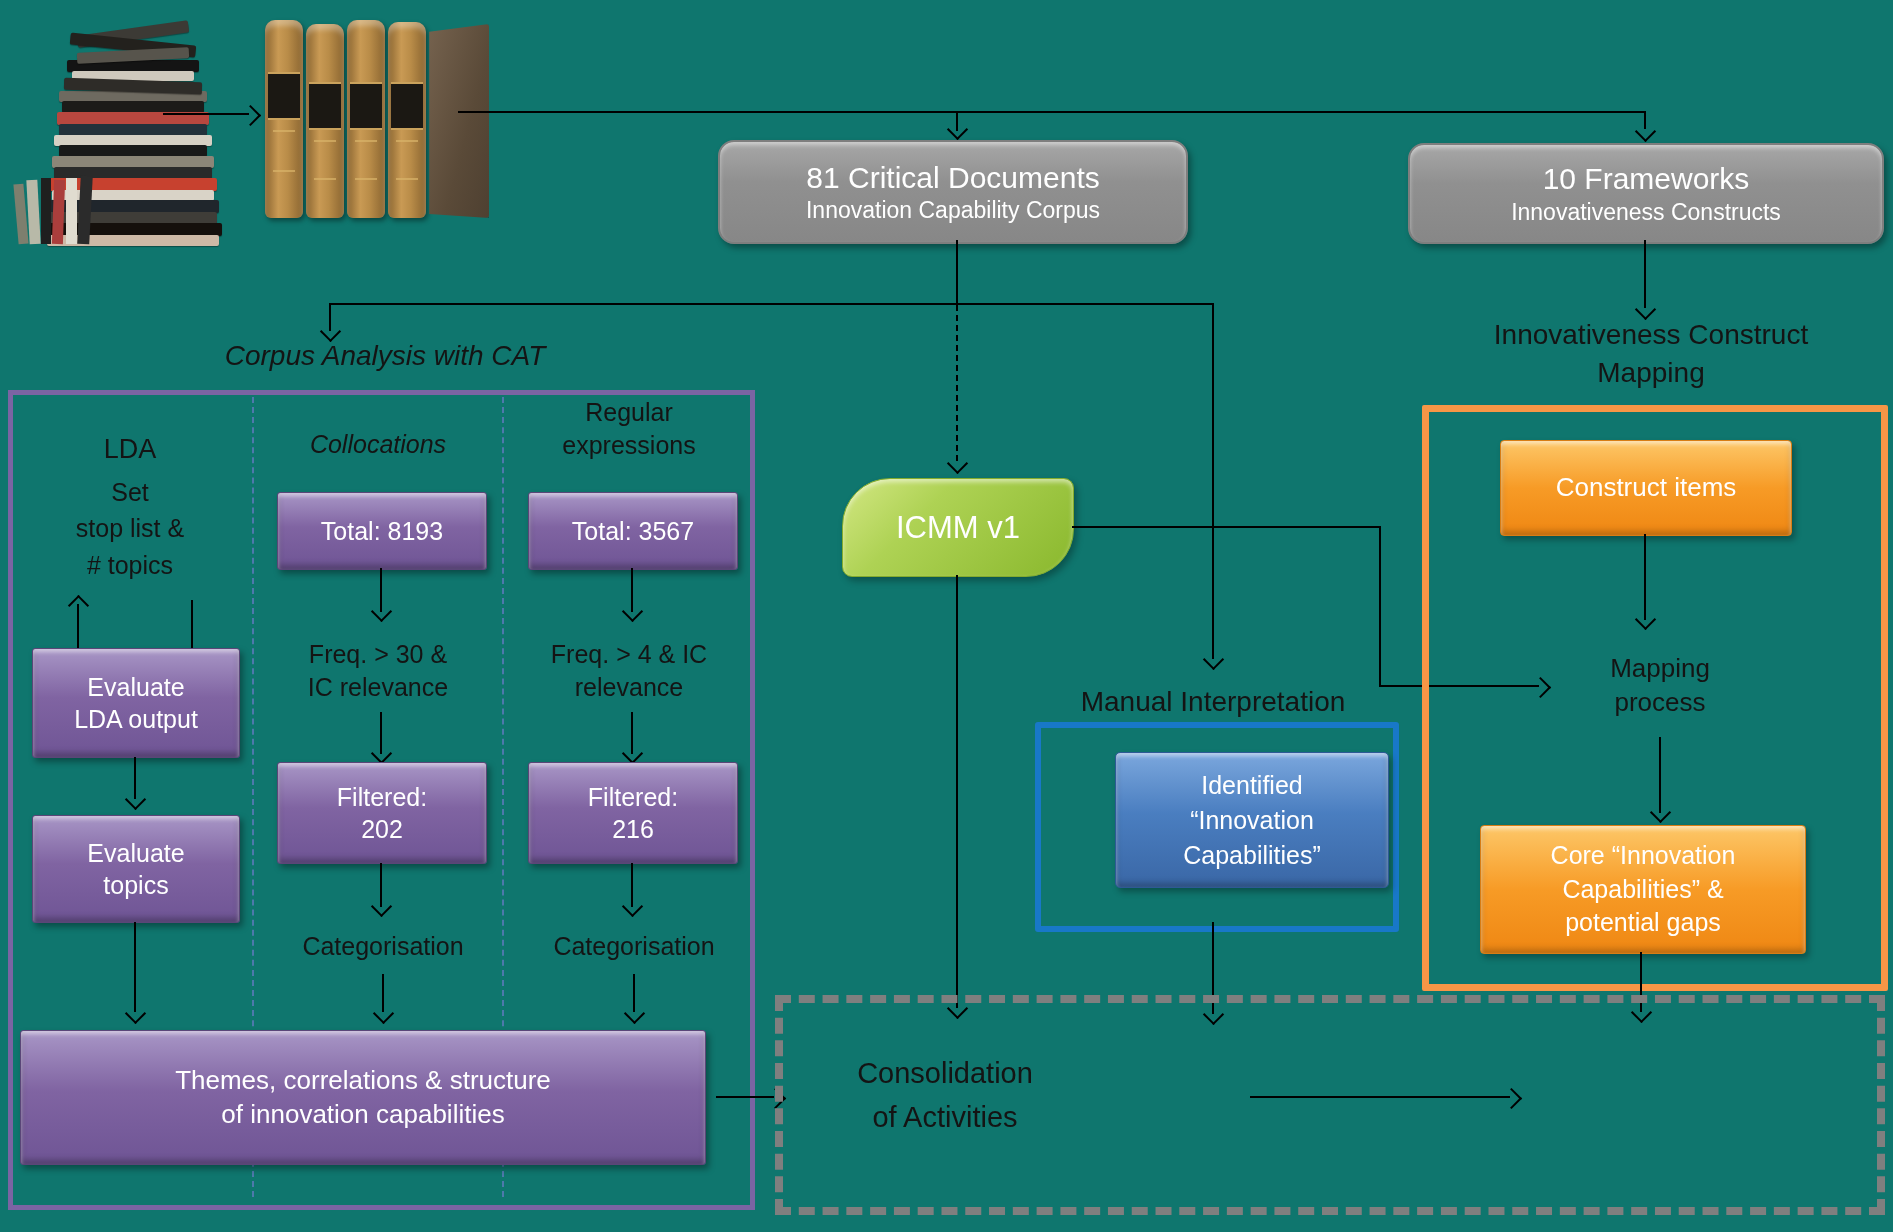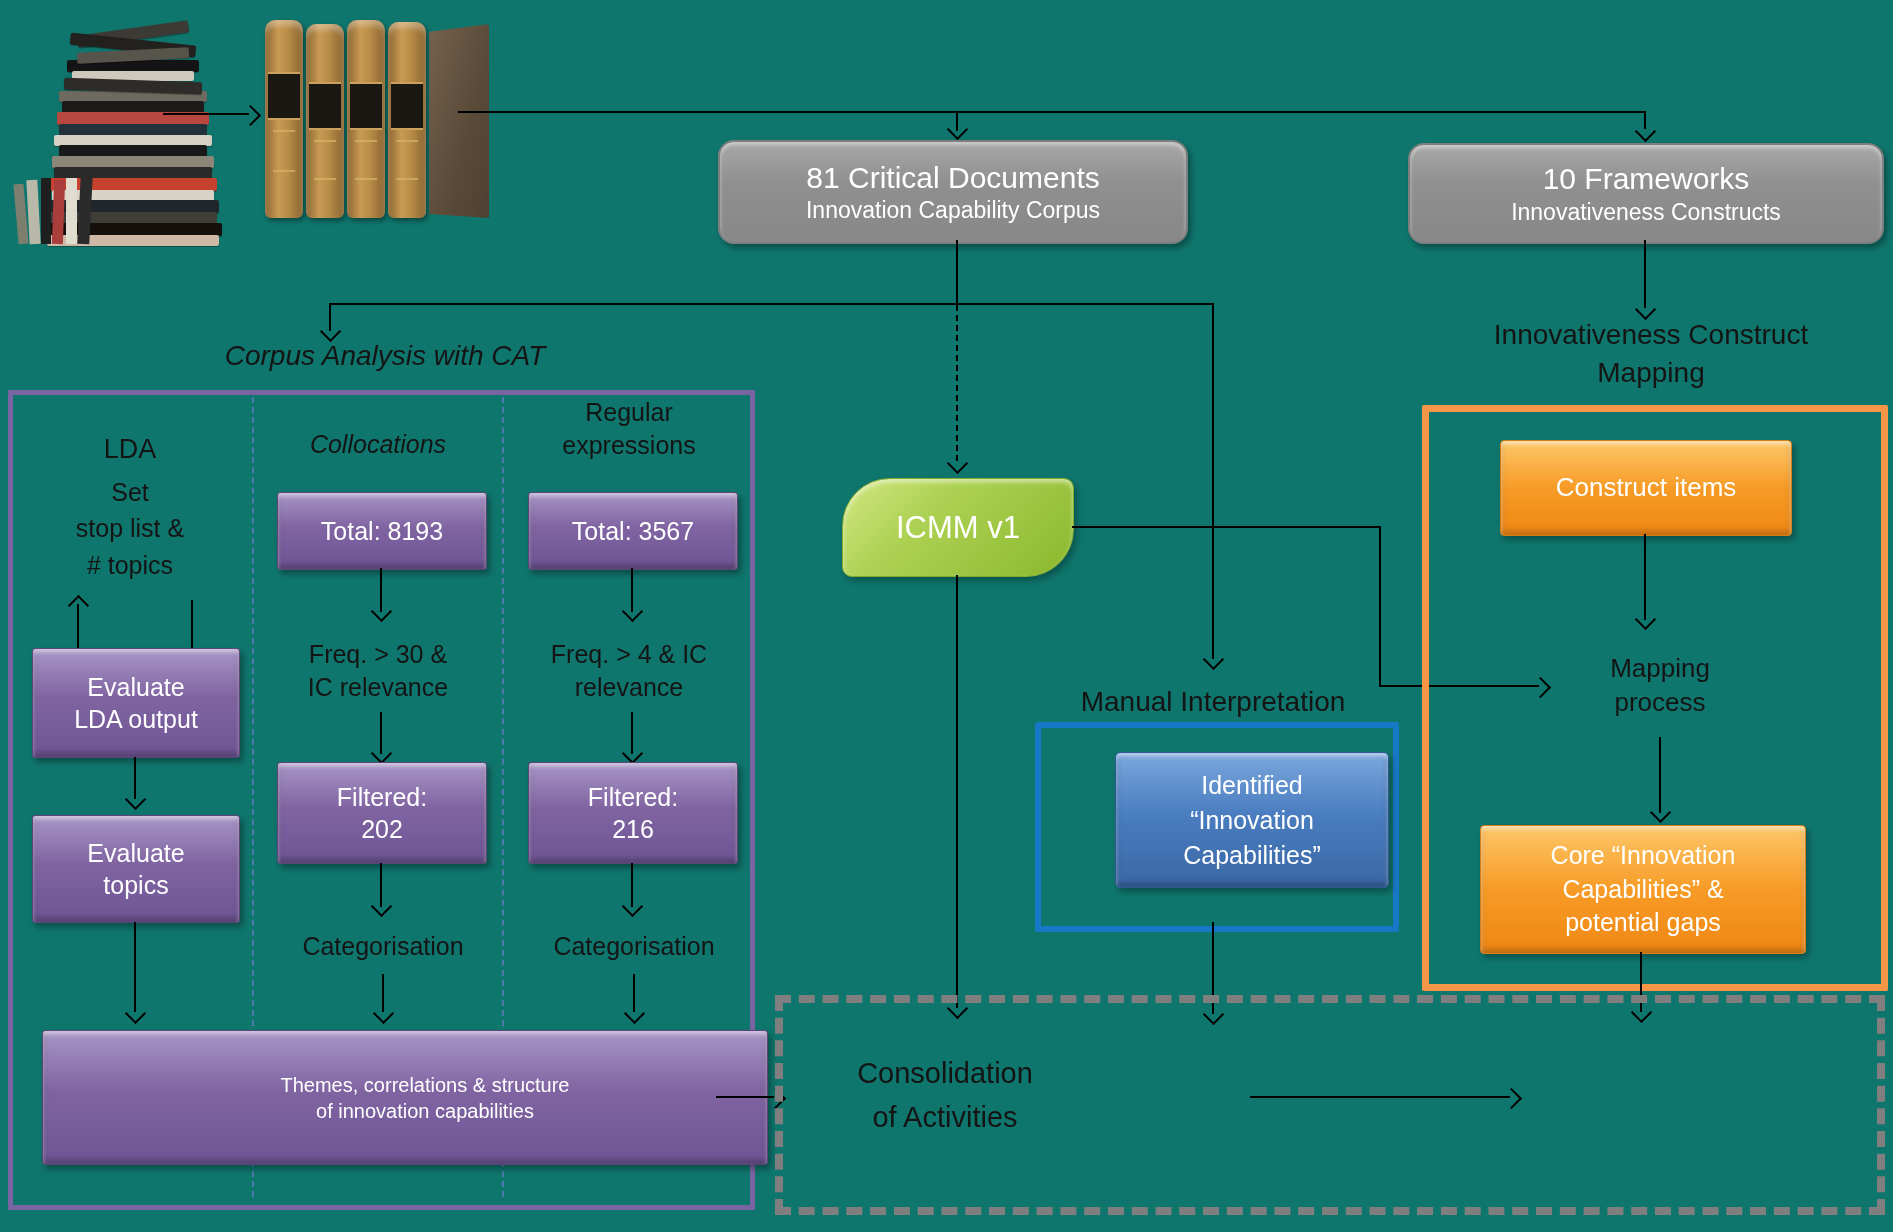--- a/index.html
+++ b/index.html
@@ -190,21 +190,21 @@
   <div class="vl" style="left:631px;top:712px;height:42px;"></div>
   <div class="ah down" style="left:625px;top:746px;"></div>
   <div class="abs pbox ctr pre" style="left:528px;top:762px;width:208px;height:100px;font-size:25px;">Filtered:
 216</div>
   <div class="vl" style="left:631px;top:863px;height:44px;"></div>
   <div class="ah down" style="left:625px;top:899px;"></div>
   <div class="lbl" style="left:503px;top:930px;width:262px;font-size:25px;">Categorisation</div>
   <div class="vl" style="left:633px;top:974px;height:38px;"></div>
   <div class="ah down" style="left:627px;top:1006px;"></div>
 
-  <div class="abs pbox ctr pre" style="left:42px;top:1030px;width:684px;height:133px;font-size:20px;padding-left:40px;">Themes, correlations &amp; structure
+  <div class="abs pbox ctr pre" style="left:20px;top:1030px;width:684px;height:133px;font-size:26px;">Themes, correlations &amp; structure
 of innovation capabilities</div>
   <div class="hl" style="left:716px;top:1096px;width:58px;"></div>
   <div class="ah right" style="left:768px;top:1091px;"></div>
 
   <div class="abs green" style="left:842px;top:478px;width:230px;height:97px;">ICMM v1</div>
   <div class="hl" style="left:1072px;top:526px;width:309px;"></div>
   <div class="vl" style="left:1379px;top:526px;height:160px;"></div>
   <div class="hl" style="left:1379px;top:685px;width:160px;"></div>
   <div class="ah right" style="left:1533px;top:680px;"></div>
   <div class="vl" style="left:956px;top:575px;height:433px;"></div>

